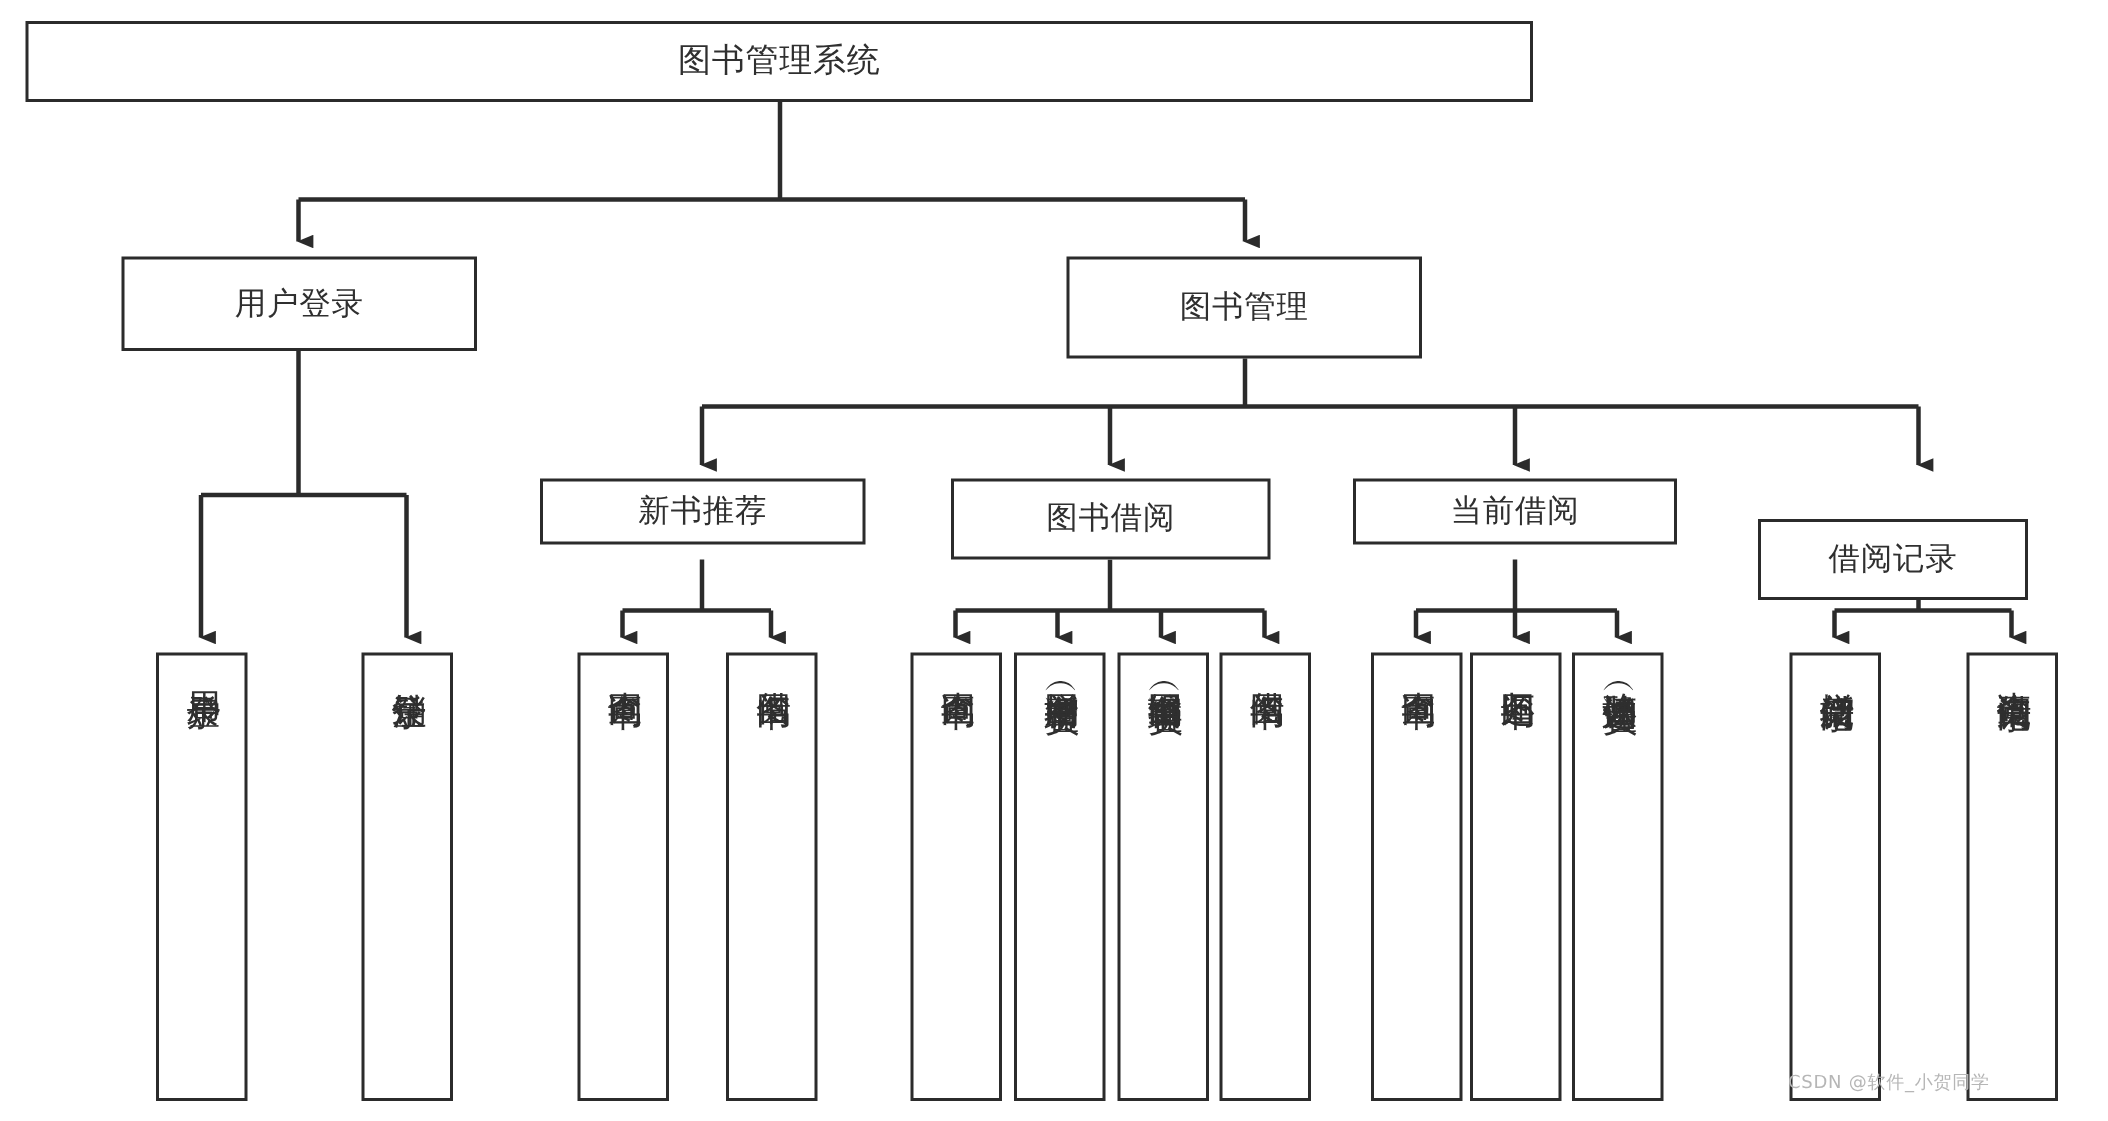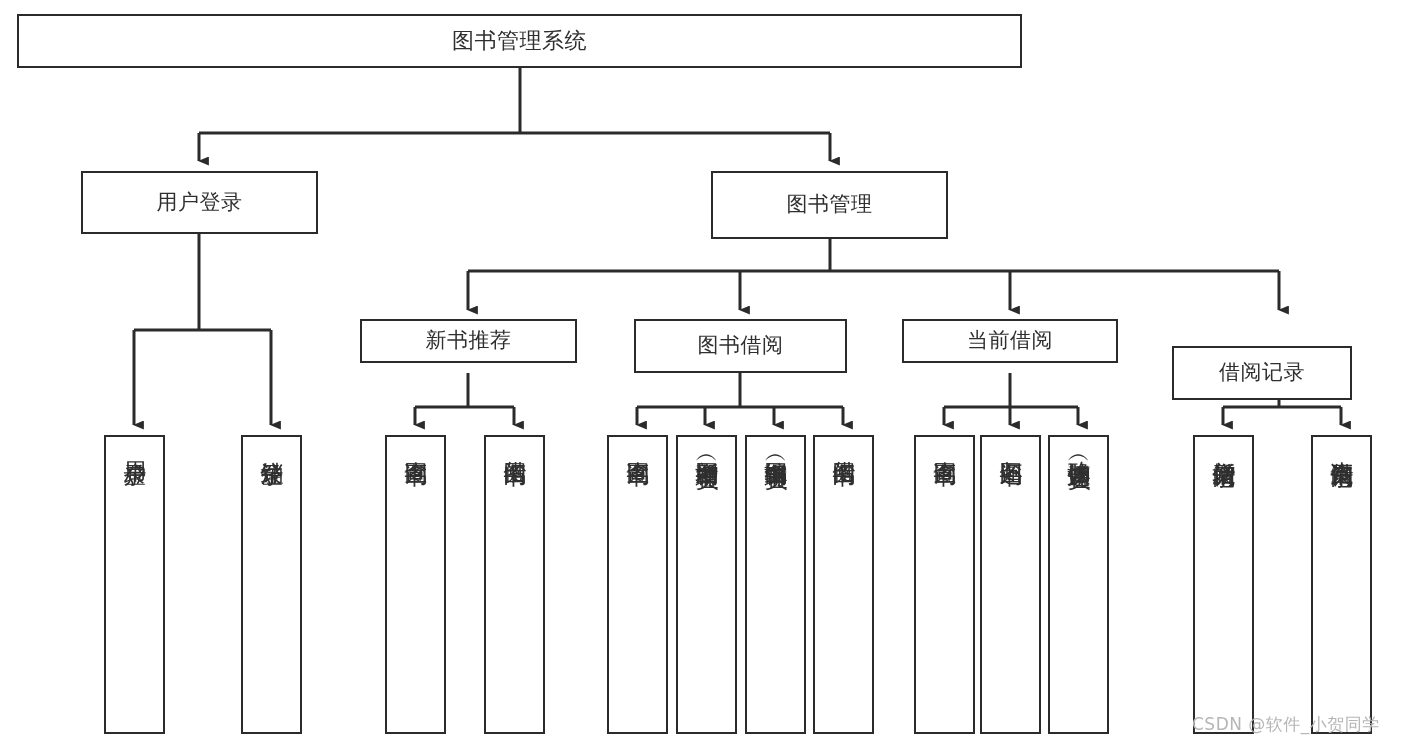--- a/index.html
+++ b/index.html
@@ -56,21 +56,21 @@
     line-height: 1.12;
     letter-spacing: 1px;
     color: #2f2f2f;
     white-space: nowrap;
     display: block;
   }
   .watermark {
     position: absolute;
     left: 1192px;
     top: 713px;
-    font-size: 17px;
+    font-size: 12px;
     color: #b6b6b6;
     white-space: nowrap;
     letter-spacing: 0.5px;
   }
 </style>
 </head>
 <body>
 
 <div id="canvas">
 

